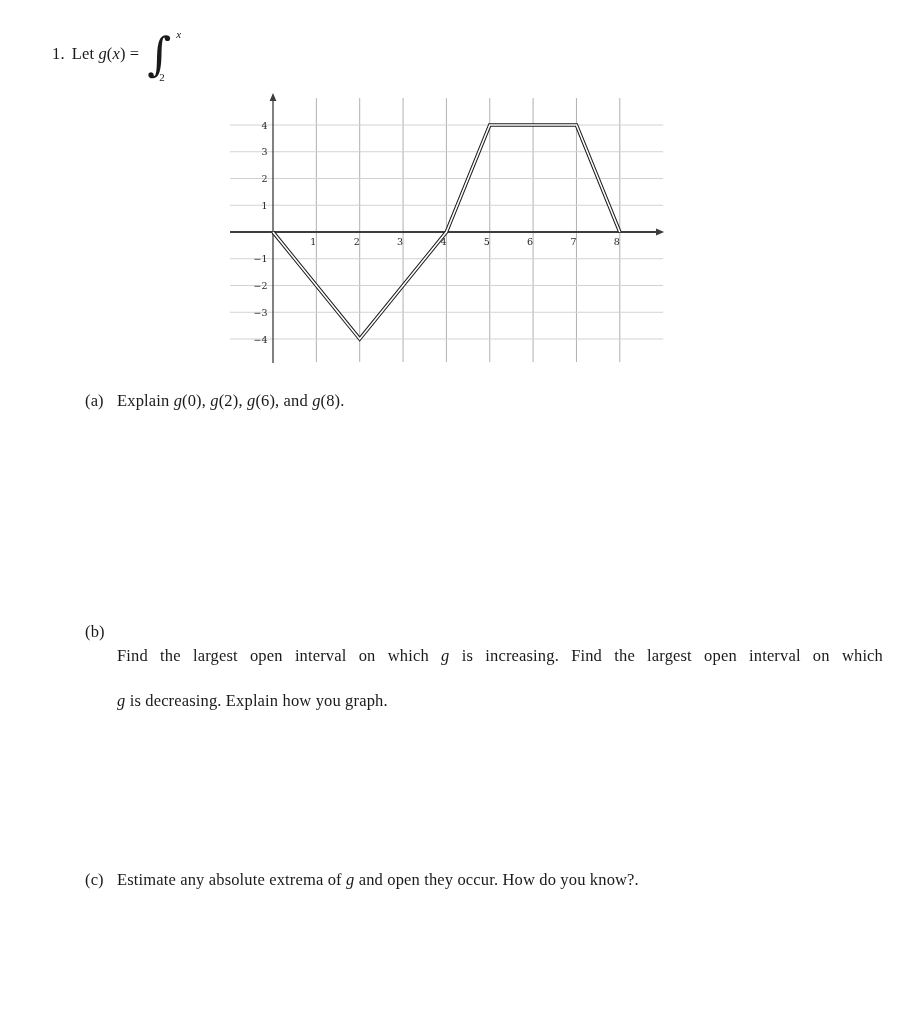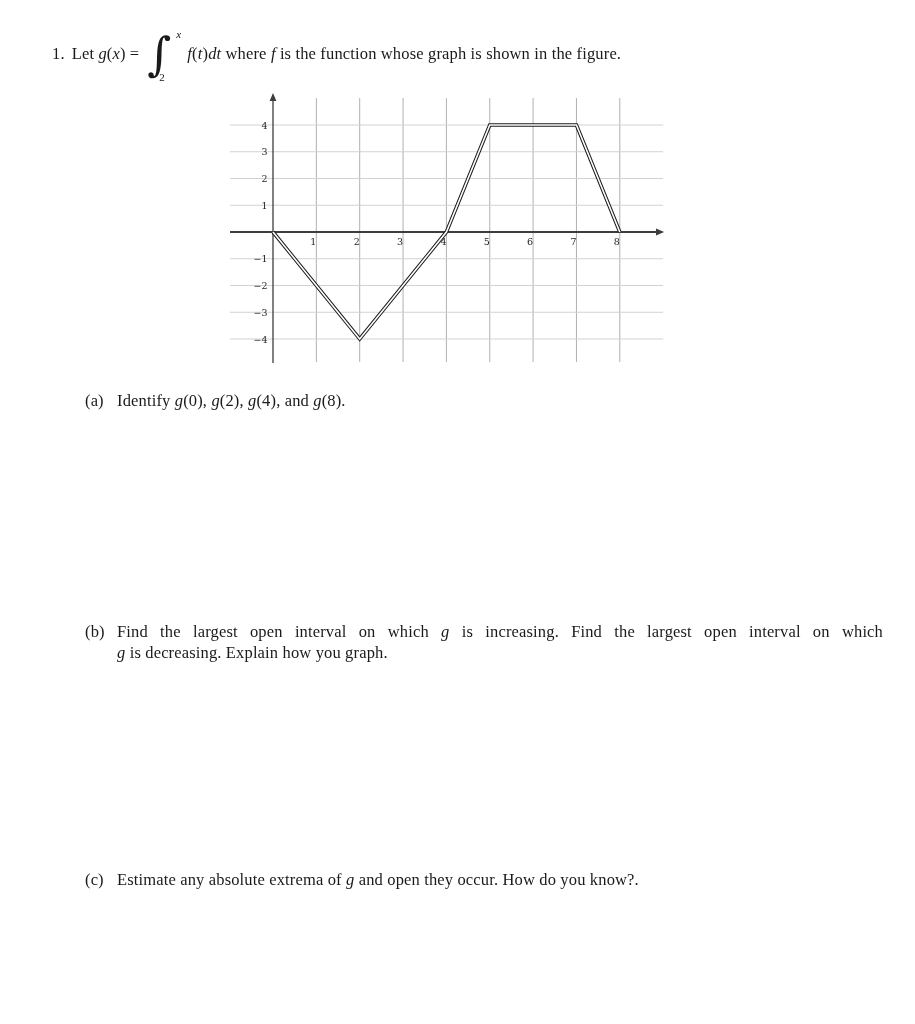--- a/index.html
+++ b/index.html
@@ -79,34 +79,34 @@
     font-size: 16.5px;
     line-height: 21px;
     letter-spacing: 0.15px;
   }
   .part-label { flex: 0 0 32px; }
   .part-a { top: 390px; }
   .part-b { top: 621px; }
   .part-c { top: 869px; }
   .part-a .part-text, .part-c .part-text { white-space: nowrap; }
   .part-b .part-text { width: 766px; }
-  .bline { display: block; }
+  .bline { display: block; margin-top: 24px; }
   .bline-just { text-align: justify; text-align-last: justify; }
 </style>
 </head>
 <body>
 
 <div class="page">
 
   <div class="title-line">
     <span class="prob-num">1.</span><span><span>Let </span><span class="it">g</span><span>(</span><span class="it">x</span><span>) =</span></span><span class="integral">
         <span class="int-sign">∫</span>
         <span class="int-upper">x</span>
         <span class="int-lower">2</span>
-    </span><span><span class="it">f</span><span>(</span><span class="it">t</span><span>)</span><span class="it">dt</span><span> where </span><span class="it">f</span><span> is the function whose graph is shown in the figure.</span></span>
+    </span>
   </div>
 
   <div class="figure-wrap">
     <svg width="445" height="281" viewBox="0 0 445 281" xmlns="http://www.w3.org/2000/svg">
         <line x1="86.35" y1="6" x2="86.35" y2="270" stroke="#b0b0b0" stroke-width="1"></line>
         <line x1="129.7" y1="6" x2="129.7" y2="270" stroke="#b0b0b0" stroke-width="1"></line>
         <line x1="173.05" y1="6" x2="173.05" y2="270" stroke="#b0b0b0" stroke-width="1"></line>
         <line x1="216.4" y1="6" x2="216.4" y2="270" stroke="#b0b0b0" stroke-width="1"></line>
         <line x1="259.75" y1="6" x2="259.75" y2="270" stroke="#b0b0b0" stroke-width="1"></line>
         <line x1="303.1" y1="6" x2="303.1" y2="270" stroke="#b0b0b0" stroke-width="1"></line>
@@ -140,21 +140,21 @@
         <text x="37.5" y="197" text-anchor="end">−2</text>
         <text x="37.5" y="223.75" text-anchor="end">−3</text>
         <text x="37.5" y="250.5" text-anchor="end">−4</text>
         <polyline points="43,140 129.7,247 216.4,140 259.75,33 346.45,33 389.8,140" fill="none" stroke="#1c1c1c" stroke-width="3.6" stroke-miterlimit="10"></polyline>
         <polyline points="43,140 129.7,247 216.4,140 259.75,33 346.45,33 389.8,140" fill="none" stroke="#ffffff" stroke-width="1.6" stroke-miterlimit="10"></polyline>
       </svg>
   </div>
 
   <div class="part part-a">
     <span class="part-label">(a)</span>
-    <div class="part-text"><span>Identify </span><span class="it">g</span><span>(0), </span><span class="it">g</span><span>(2), </span><span class="it">g</span><span>(4), and </span><span class="it">g</span><span>(8).</span></div>
+    <div class="part-text"><span>Explain </span><span class="it">g</span><span>(0), </span><span class="it">g</span><span>(2), </span><span class="it">g</span><span>(6), and </span><span class="it">g</span><span>(8).</span></div>
   </div>
 
   <div class="part part-b">
     <span class="part-label">(b)</span>
     <div class="part-text">
       <span class="bline bline-just"><span>Find the largest open interval on which </span><span class="it">g</span><span> is increasing. Find the largest open interval on which</span></span>
       <span class="bline"><span class="it">g</span><span> is decreasing. Explain how you graph.</span></span>
     </div>
   </div>
 

